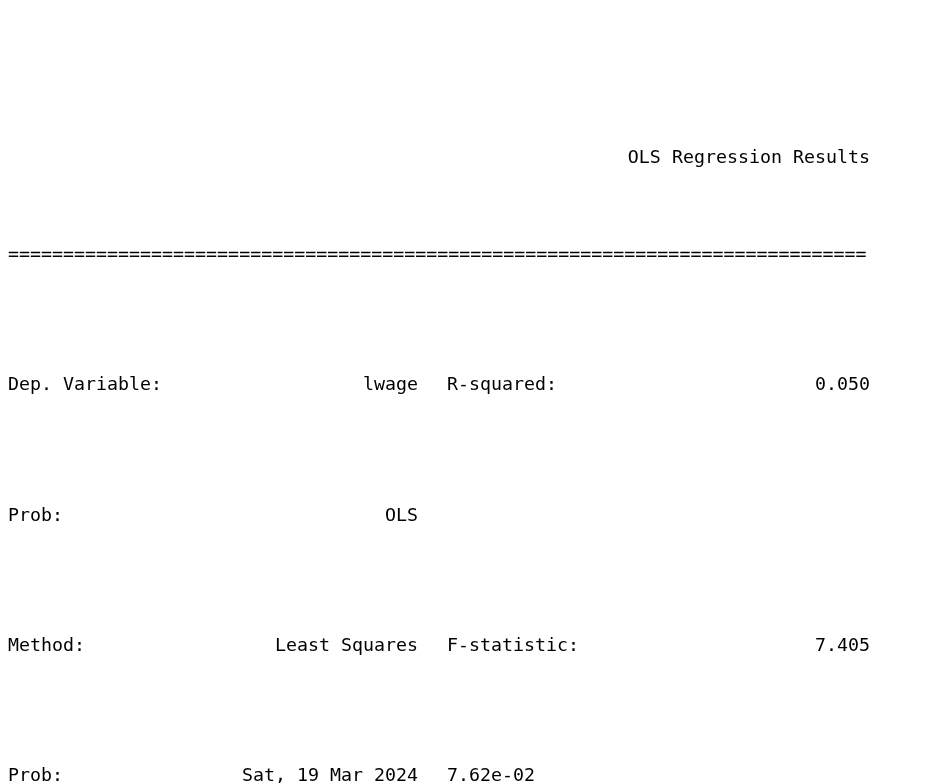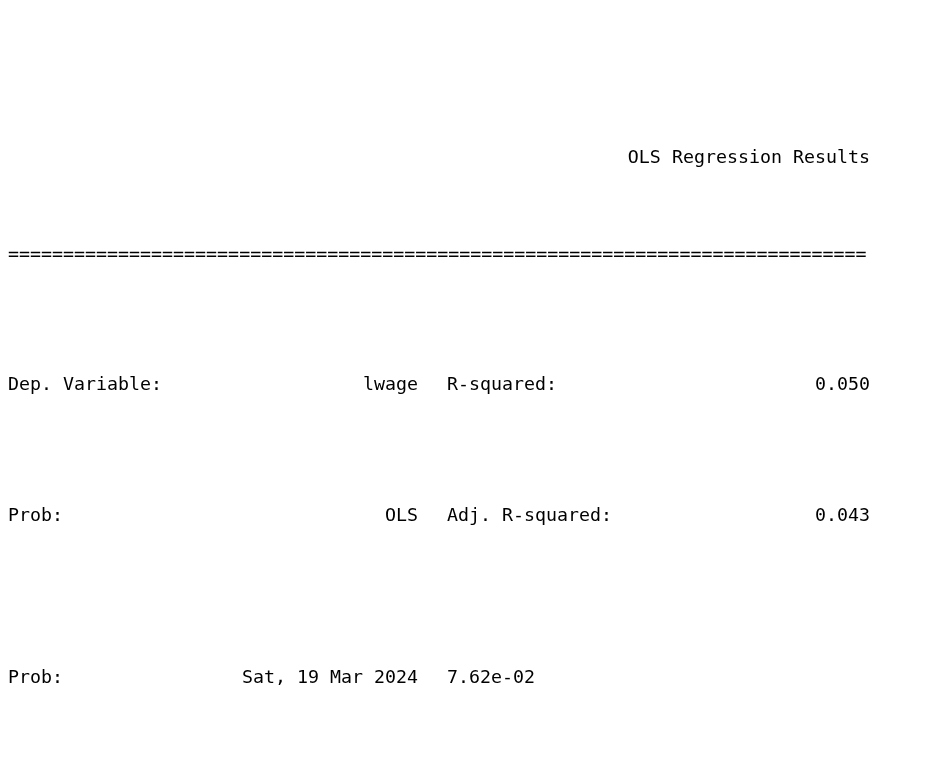--- a/index.html
+++ b/index.html
@@ -46,26 +46,33 @@
       <span>0.050</span>
     </div>
   </div>
 
   <div class="line cols">
     <div class="half hl">
       <span>Prob:</span>
       <span>OLS</span>
     </div>
     <div class="gut"></div>
+  </div>
+
+  <div class="line cols">
+    <div class="half hl">
+      <span>Method:</span>
+      <span>Least Squares</span>
+    </div>
+    <div class="gut"></div>
     <div class="half hr">
-      <span>Adj. R-squared:</span>
-      <span>0.043</span>
+      <span>F-statistic:</span>
+      <span>7.405</span>
     </div>
   </div>
-
 
   <div class="line cols">
     <div class="half hl">
       <span>Prob:</span>
       <span>Sat, 19 Mar 2024</span>
     </div>
     <div class="gut"></div>
     <div class="half hr">
       <span>7.62e-02</span>
     </div>

